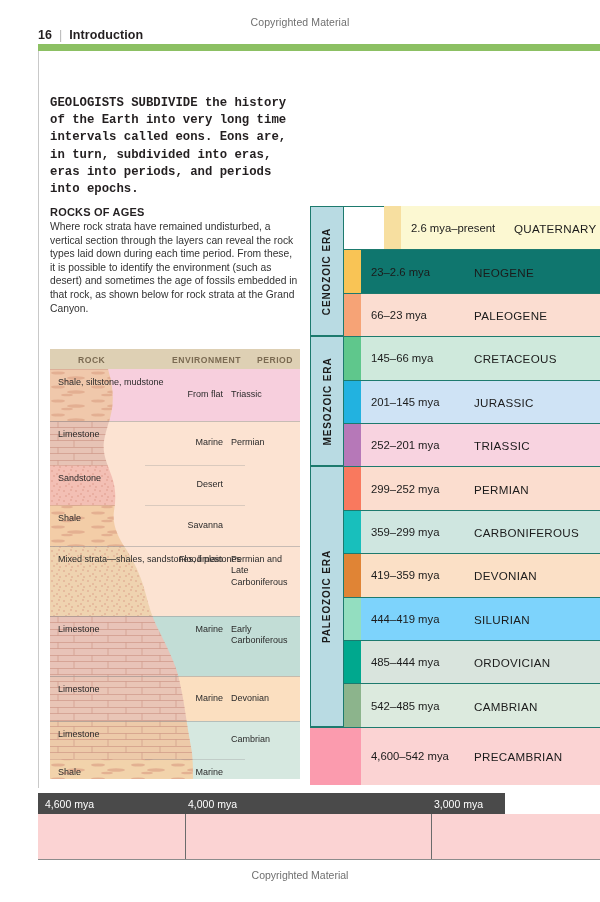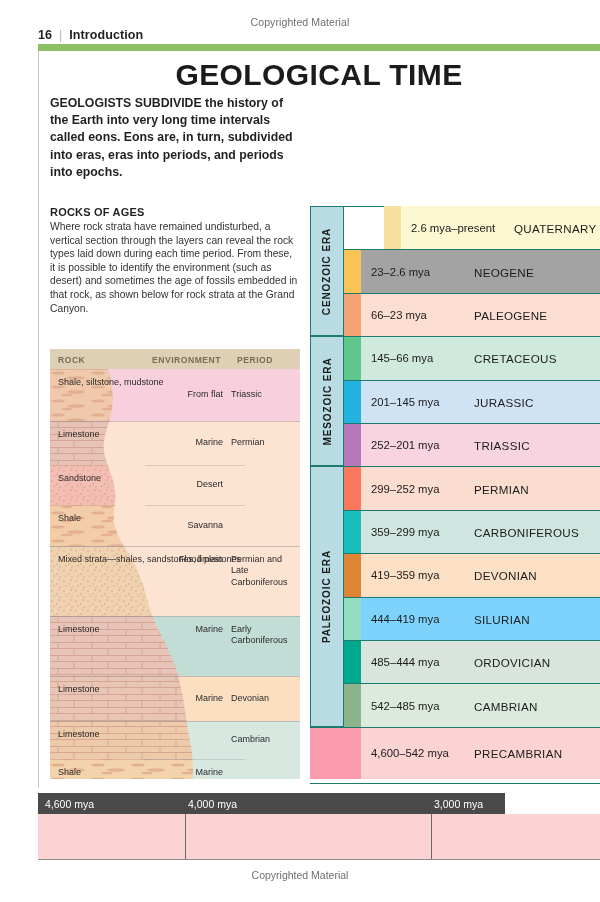--- a/index.html
+++ b/index.html
@@ -44,21 +44,21 @@
   
   .title{
     position:absolute;top:58px;left:38px;width:562px;
     text-align:center;font-size:30px;font-weight:bold;
     letter-spacing:.4px;color:#1b1b1b;
   }
 
   
   .intro{
     position:absolute;top:95px;left:50px;width:540px;
-    display:flex;gap:0;
+    display:flex;gap:0;font-family:Liberation Mono, monospace;
   }
   .intro .col{width:250px;font-size:12.3px;line-height:17.2px;font-weight:bold;color:#231f20;}
   .intro .col.right{margin-left:56px;}
 
   
   .roa{position:absolute;top:206px;left:50px;width:250px;}
   .roa h3{
     margin:0 0 2px 0;font-size:11px;font-weight:bold;
     letter-spacing:.2px;color:#231f20;
   }
@@ -66,21 +66,21 @@
 
   
   .rock-table{
     position:absolute;top:349px;left:50px;width:250px;height:430px;
     overflow:hidden;background:#fdeee4;
   }
   .rock-head{
     position:relative;height:20px;background:#ded0b4;
     font-size:8.6px;font-weight:bold;letter-spacing:.5px;color:#7a6a52;
   }
-  .rock-head span{position:absolute;top:6px;}
+  .rock-head span{position:absolute;top:6px;margin-left:20px;}
   .rh-rock{left:8px;}
   .rh-env{left:102px;}
   .rh-per{left:187px;text-align:center;}
 
   .rock-body{position:absolute;top:20px;left:0;width:250px;height:410px;}
 
   
   .band{position:absolute;left:0;width:250px;}
 
   
@@ -164,21 +164,20 @@
 
   <div class="folio">
     <span>16</span>
     <span class="bar">|</span>
     <span class="sect">Introduction</span>
   </div>
 
   <div class="greenbar"></div>
   <div class="leftrule"></div>
 
-  <div class="title">GEOLOGICAL TIME</div>
 
   <div class="intro">
     <div class="col left">GEOLOGISTS SUBDIVIDE the history of the Earth into very long time intervals called eons. Eons are, in turn, subdivided into eras, eras into periods, and periods into epochs.</div>
   </div>
 
   <div class="roa">
     <h3>ROCKS OF AGES</h3>
     <p>Where rock strata have remained undisturbed, a vertical section through the layers can reveal the rock types laid down during each time period. From these, it is possible to identify the environment (such as desert) and sometimes the age of fossils embedded in that rock, as shown below for rock strata at the Grand Canyon.</p>
   </div>
 
@@ -322,21 +321,21 @@
         <div class="era-col" style="top: 260.4px; height: 260.4px; background: rgb(185, 219, 227);">
           <span>PALEOZOIC ERA</span>
         </div>
       </div>
     <div id="gt-rows">
         <div class="gt-row first" style="top: 0px; height: 43.4px; background: rgb(252, 248, 210); margin-left: 40px;">
           <div class="swatch" style="background: rgb(247, 223, 160);"></div>
           <div class="age">2.6 mya–present</div>
           <div class="per">QUATERNARY</div>
         </div>
-        <div class="gt-row" style="top: 43.4px; height: 43.4px; background: #a3a3a3;">
+        <div class="gt-row" style="top: 43.4px; height: 43.4px; background: #0f766e;">
           <div class="swatch" style="background: rgb(249, 196, 85);"></div>
           <div class="age">23–2.6 mya</div>
           <div class="per">NEOGENE</div>
         </div>
         <div class="gt-row" style="top: 86.8px; height: 43.4px; background: rgb(251, 221, 209);">
           <div class="swatch" style="background: rgb(246, 163, 118);"></div>
           <div class="age">66–23 mya</div>
           <div class="per">PALEOGENE</div>
         </div>
         <div class="gt-row" style="top: 130.2px; height: 43.4px; background: rgb(207, 233, 220);">
@@ -377,21 +376,21 @@
         <div class="gt-row" style="top: 434px; height: 43.4px; background: rgb(217, 228, 221);">
           <div class="swatch" style="background: rgb(0, 168, 142);"></div>
           <div class="age">485–444 mya</div>
           <div class="per">ORDOVICIAN</div>
         </div>
         <div class="gt-row" style="top: 477.4px; height: 43.4px; background: rgb(220, 234, 222);">
           <div class="swatch" style="background: rgb(140, 180, 140);"></div>
           <div class="age">542–485 mya</div>
           <div class="per">CAMBRIAN</div>
         </div>
-        <div class="precam-row" style="top: 520.8px; height: 52px; background: rgb(251, 211, 211); padding-left: 39px;">
+        <div class="precam-row" style="top: 520.8px; height: 58px; background: rgb(251, 211, 211); padding-left: 39px;">
           <div class="swatch" style="background: rgb(251, 155, 174);"></div>
           <div class="age">4,600–542 mya</div>
           <div class="per">PRECAMBRIAN</div>
         </div>
       </div>
   </div>
 
   <div class="tl">
     <div class="tl-labels" id="tl-labels">
         <span style="left: 7px;">4,600 mya</span>

